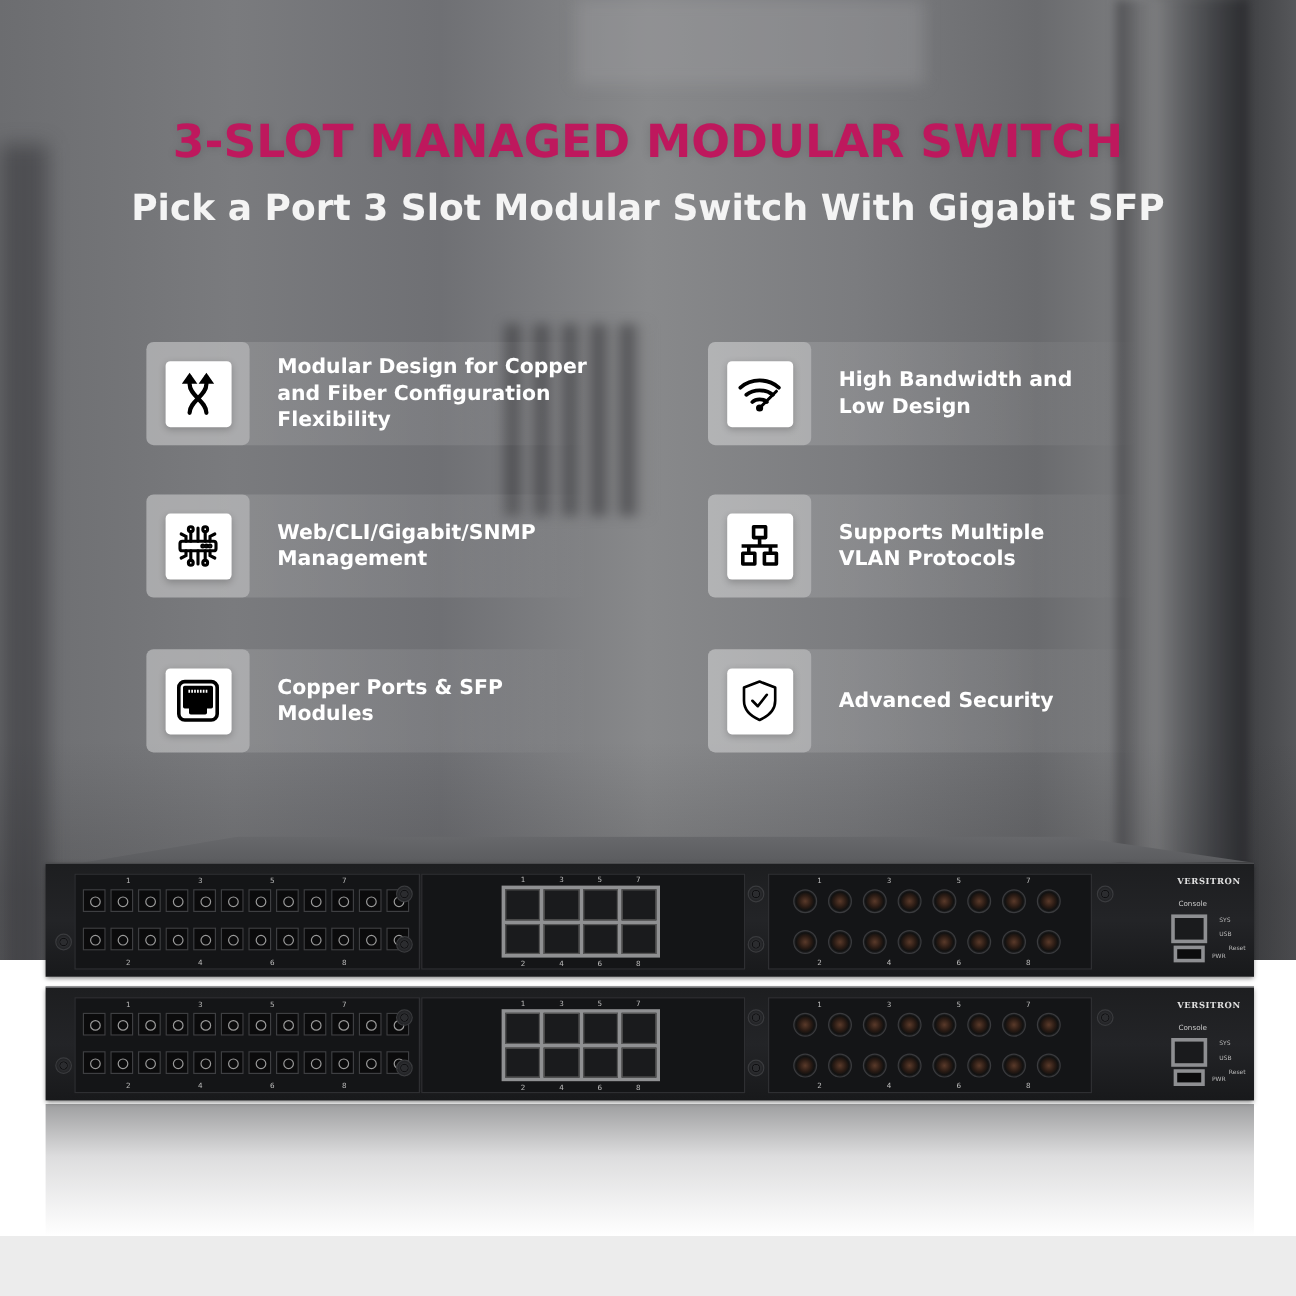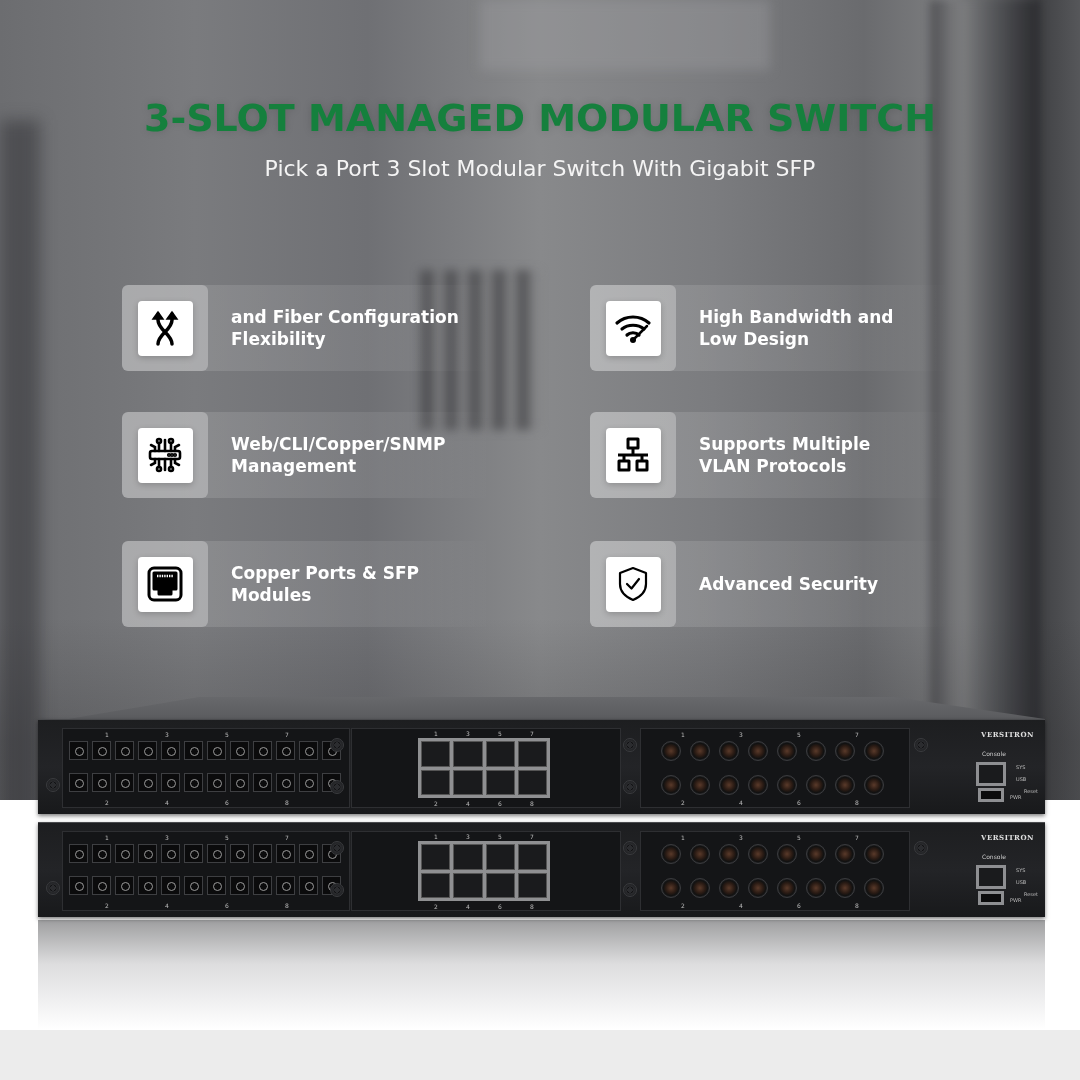--- a/index.html
+++ b/index.html
@@ -40,25 +40,25 @@
     }
     .bottom-band {
       position: absolute; left: 0; top: 1030px; width: 1080px; height: 50px;
       background: #ececec;
     }
 
     
     .header { position: absolute; left: 0; top: 96px; width: 1080px; text-align: center; }
     .title {
       font-family: "DejaVu Sans", sans-serif; font-weight: bold;
-      font-size: 38px; color: #15803d; letter-spacing: 0px;
+      font-size: 38px; color: #be185d; letter-spacing: 0px;
       text-shadow: 0 0 8px rgba(0,0,0,0.15);
     }
     .subtitle {
-      margin-top: 16px; font-weight: normal; font-size: 22px; color: #f4f4f4;
+      margin-top: 16px; font-weight: bold; font-size: 30px; color: #f4f4f4;
     }
     .model {
       margin-top: 22px; font-size: 20px; color: #2ff57a; font-weight: normal;
     }
 
     
     .feature {
       position: absolute; height: 86px;
       background: linear-gradient(90deg, rgba(255,255,255,0.14) 0%, rgba(255,255,255,0.08) 70%, rgba(255,255,255,0) 100%);
       border-radius: 6px;
@@ -169,20 +169,21 @@
     <div class="icon-inner">
       <svg viewBox="0 0 40 40" fill="none" stroke="#000" stroke-width="3.5" stroke-linecap="round">
         <path d="M13 36 C13 26, 27 22, 27 12 L27 6"></path>
         <path d="M27 36 C27 26, 13 22, 13 12 L13 6"></path>
         <path d="M8 11 L13 4 L18 11 Z" fill="#000" stroke-width="1.5"></path>
         <path d="M22 11 L27 4 L32 11 Z" fill="#000" stroke-width="1.5"></path>
       </svg>
     </div>
   </div>
   <div class="label">
+    <span>Modular Design for Copper</span>
     <span>and Fiber Configuration</span>
     <span>Flexibility</span>
   </div>
 </div>
 
 <div class="feature" style="left:590px; top:285px; width:360px;">
   <div class="icon-box">
     <div class="icon-inner">
       <svg viewBox="0 0 40 40" fill="none" stroke="#000" stroke-width="3.2" stroke-linecap="round">
         <path d="M4 15 C13 7, 27 7, 36 15"></path>
@@ -219,21 +220,21 @@
           <circle cx="14" cy="34" r="2"></circle>
         <path d="M20 24 L20 35"></path>
         <path d="M26 24 L26 32"></path>
           <circle cx="26" cy="34" r="2"></circle>
         <path d="M10 24 L10 28 L6 30"></path>
         <path d="M30 24 L30 28 L34 30"></path>
       </svg>
     </div>
   </div>
   <div class="label">
-    <span>Web/CLI/Copper/SNMP</span>
+    <span>Web/CLI/Gigabit/SNMP</span>
     <span>Management</span>
   </div>
 </div>
 
 <div class="feature" style="left:590px; top:412px; width:360px;">
   <div class="icon-box">
     <div class="icon-inner">
       <svg viewBox="0 0 40 40" fill="none" stroke="#000" stroke-width="3" stroke-linejoin="round">
         <rect x="15" y="4" width="10" height="9"></rect>
         <path d="M20 13 L20 20"></path>

